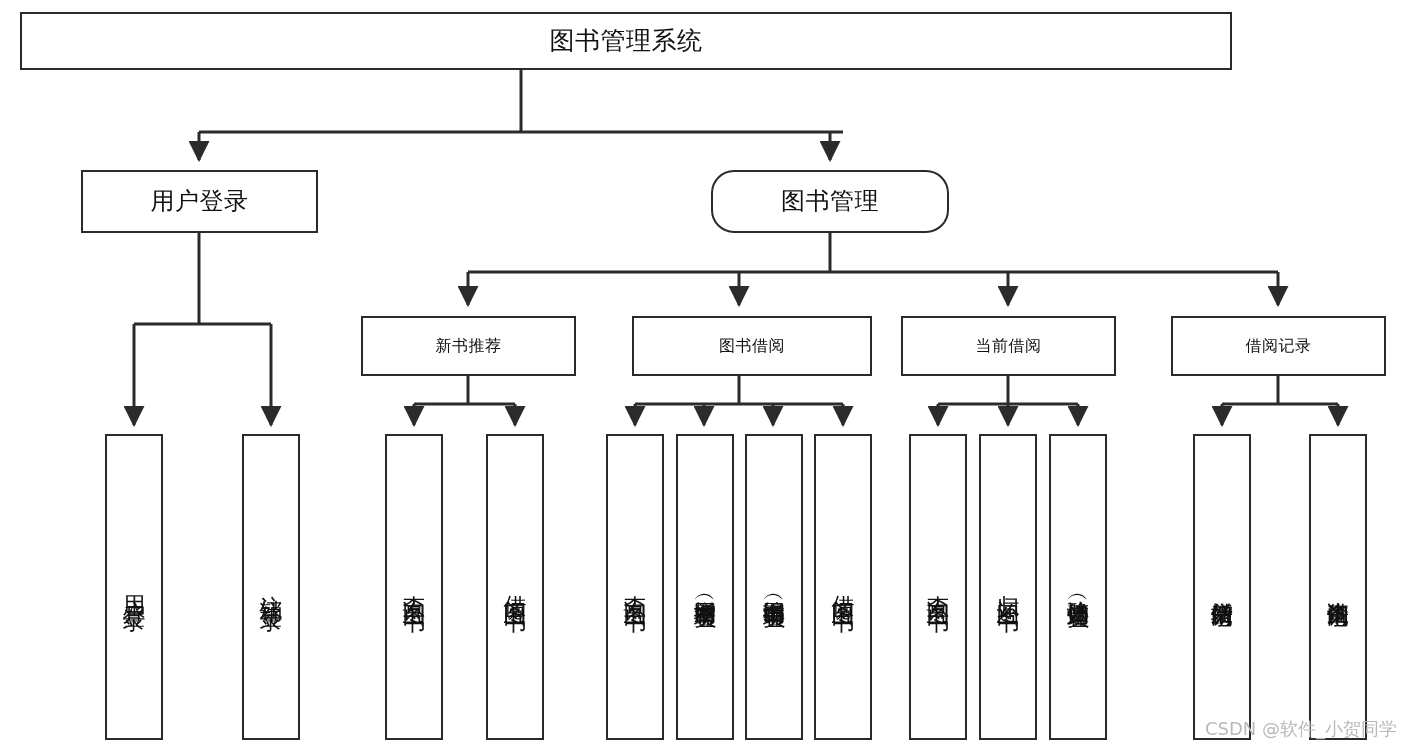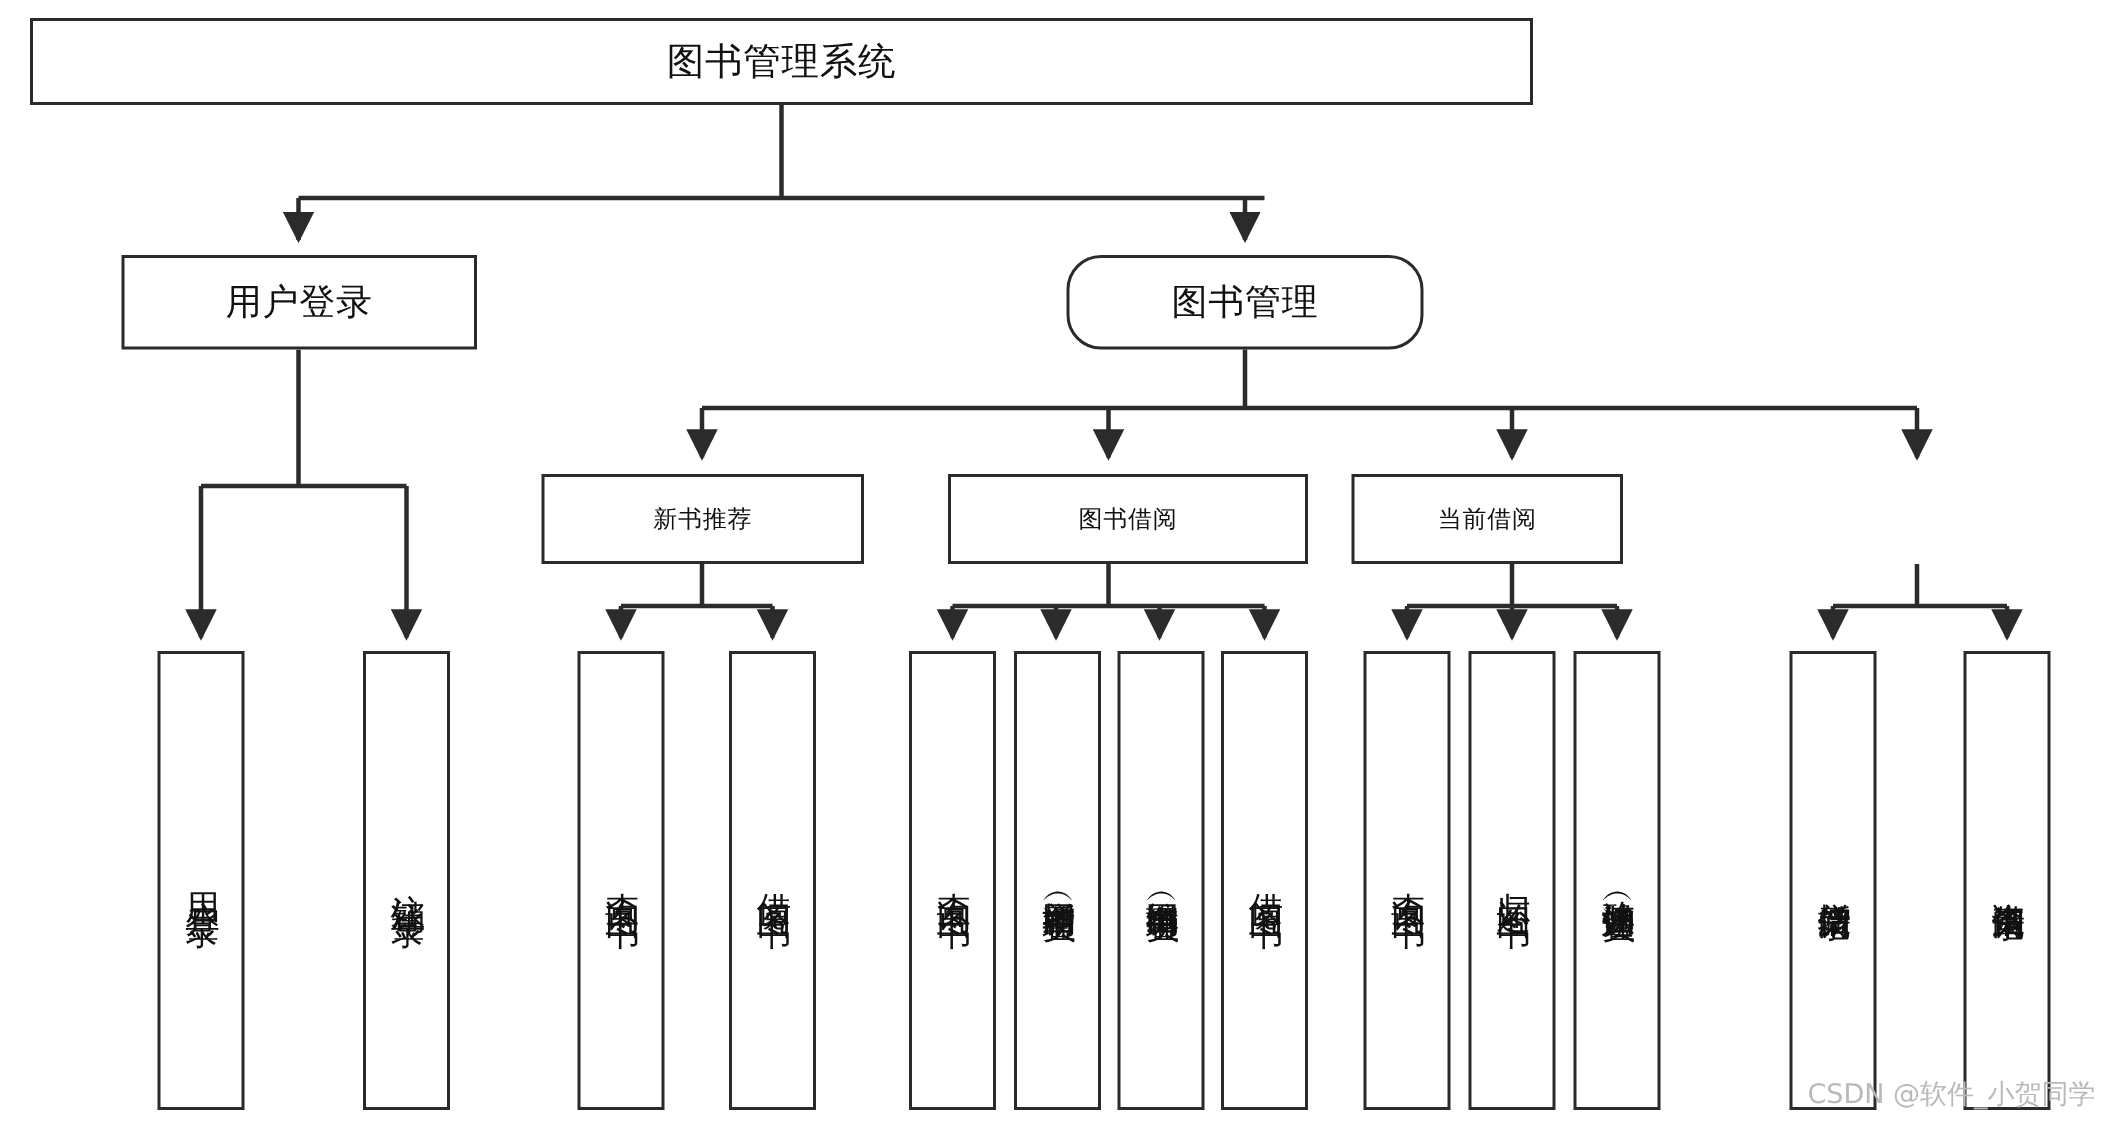--- a/index.html
+++ b/index.html
@@ -138,44 +138,47 @@
     </g>
 
     <g stroke="#2b2b2b" stroke-width="3" fill="none">
       <path d="M 1278 376 L 1278 404"></path>
       <path d="M 1222 404 L 1338 404"></path>
       <path d="M 1222 404 L 1222 425" marker-end="url(#arrowhead)"></path>
       <path d="M 1338 404 L 1338 425" marker-end="url(#arrowhead)"></path>
     </g>
   </svg>
 
-  <div class="node node-root" style="left:20px; top:12px; width:1002px; height:58px;">
+  <div class="node node-root" style="left:20px; top:12px; width:1212px; height:58px;">
     <span class="label">图书管理系统</span>
   </div>
 
   <div class="node node-l2" style="left:81px; top:170px; width:237px; height:63px;">
     <span class="label">用户登录</span>
   </div>
 
   <div class="node node-l2" style="left:711px; top:170px; width:238px; height:63px;border-radius:23px;">
     <span class="label">图书管理</span>
   </div>
 
   <div class="node node-l3" style="left:361px; top:316px; width:215px; height:60px;">
     <span class="label">新书推荐</span>
   </div>
 
   <div class="node node-l3" style="left:632px; top:316px; width:240px; height:60px;">
     <span class="label">图书借阅</span>
   </div>
 
-  <div class="node node-l3" style="left:901px; top:316px; width:181px; height:60px;">
+  <div class="node node-l3" style="left:901px; top:316px; width:215px; height:60px;">
     <span class="label">当前借阅</span>
   </div>
 
+  <div class="node node-l3" style="left:1171px; top:316px; width:215px; height:60px;">
+    <span class="label">借阅记录</span>
+  </div>
 
   <div class="node node-leaf" style="left:105px; top:434px; width:58px; height:306px;">
     <span class="label">用户登录</span>
   </div>
 
   <div class="node node-leaf" style="left:242px; top:434px; width:58px; height:306px;">
     <span class="label">注销登录</span>
   </div>
 
   <div class="node node-leaf" style="left:385px; top:434px; width:58px; height:306px;">

